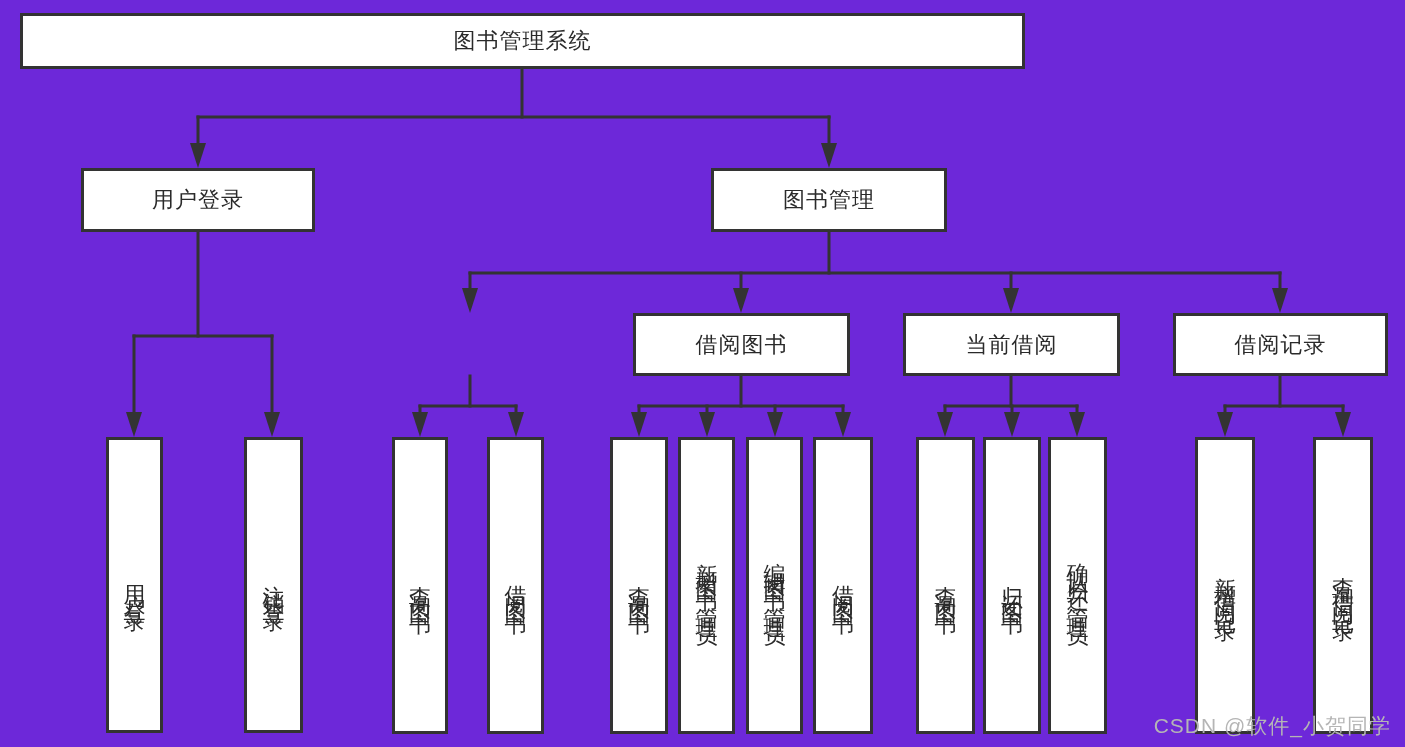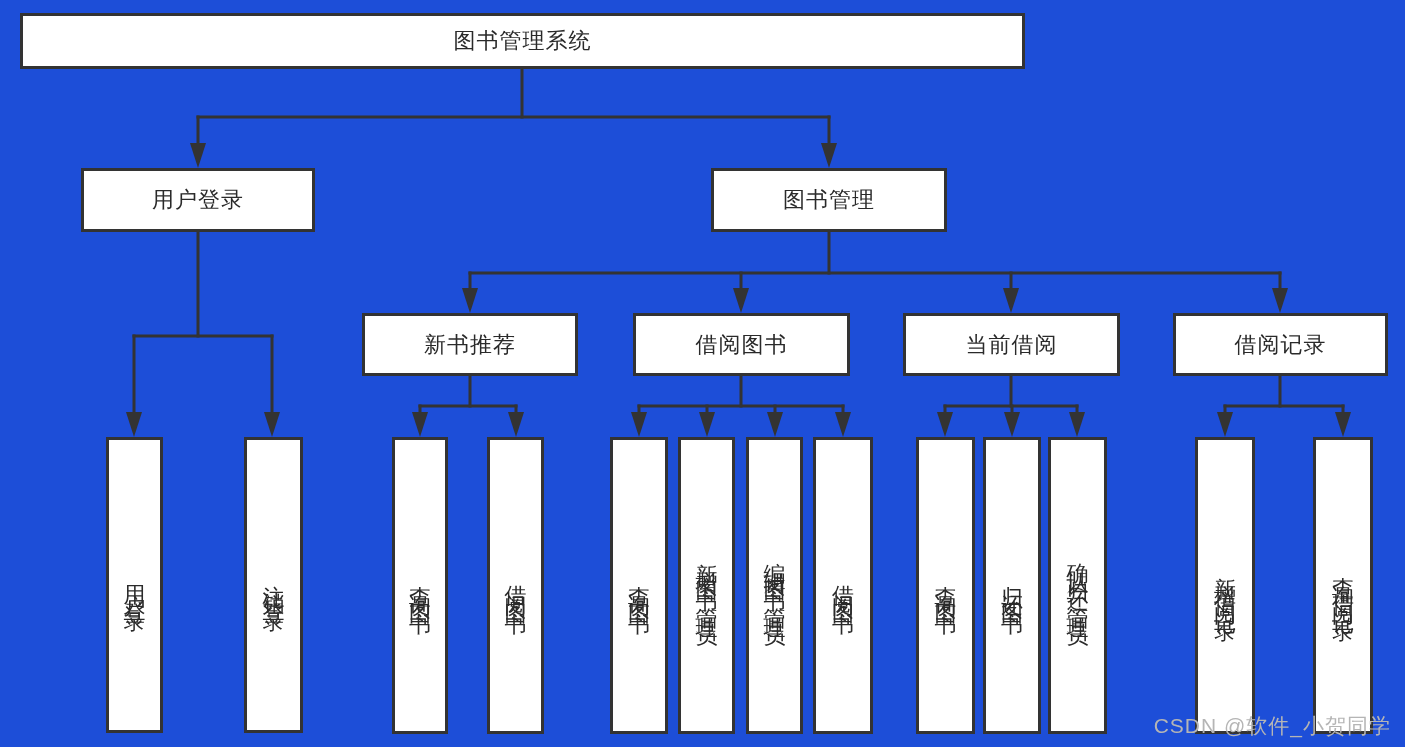--- a/index.html
+++ b/index.html
@@ -3,21 +3,21 @@
 <meta charset="utf-8">
 <style>
   html,body{margin:0;padding:0;}
   body{
     font-family:"Liberation Sans","DejaVu Sans",sans-serif;
     background:#ffffff;
   }
   #stage{
     position:relative;
     width:1405px;height:747px;
-    background:#1d4ed8;
+    background:#6d28d9;
     overflow:hidden;
   }
   #connector-svg{
     position:absolute;left:0;top:0;width:1405px;height:747px;
   }
   .node{
     position:absolute;
     box-sizing:border-box;
     background:#ffffff;
     border:3px solid #333333;
@@ -116,23 +116,20 @@
     <span>图书管理系统</span>
   </div>
 
   <div class="node hbox" style="left:81px;top:168px;width:234px;height:64px;">
     <span>用户登录</span>
   </div>
   <div class="node hbox" style="left:711px;top:168px;width:236px;height:64px;">
     <span>图书管理</span>
   </div>
 
-  <div class="node hbox" style="left:362px;top:313px;width:216px;height:63px;">
-    <span>新书推荐</span>
-  </div>
   <div class="node hbox" style="left:633px;top:313px;width:217px;height:63px;">
     <span>借阅图书</span>
   </div>
   <div class="node hbox" style="left:903px;top:313px;width:217px;height:63px;">
     <span>当前借阅</span>
   </div>
   <div class="node hbox" style="left:1173px;top:313px;width:215px;height:63px;">
     <span>借阅记录</span>
   </div>
 

